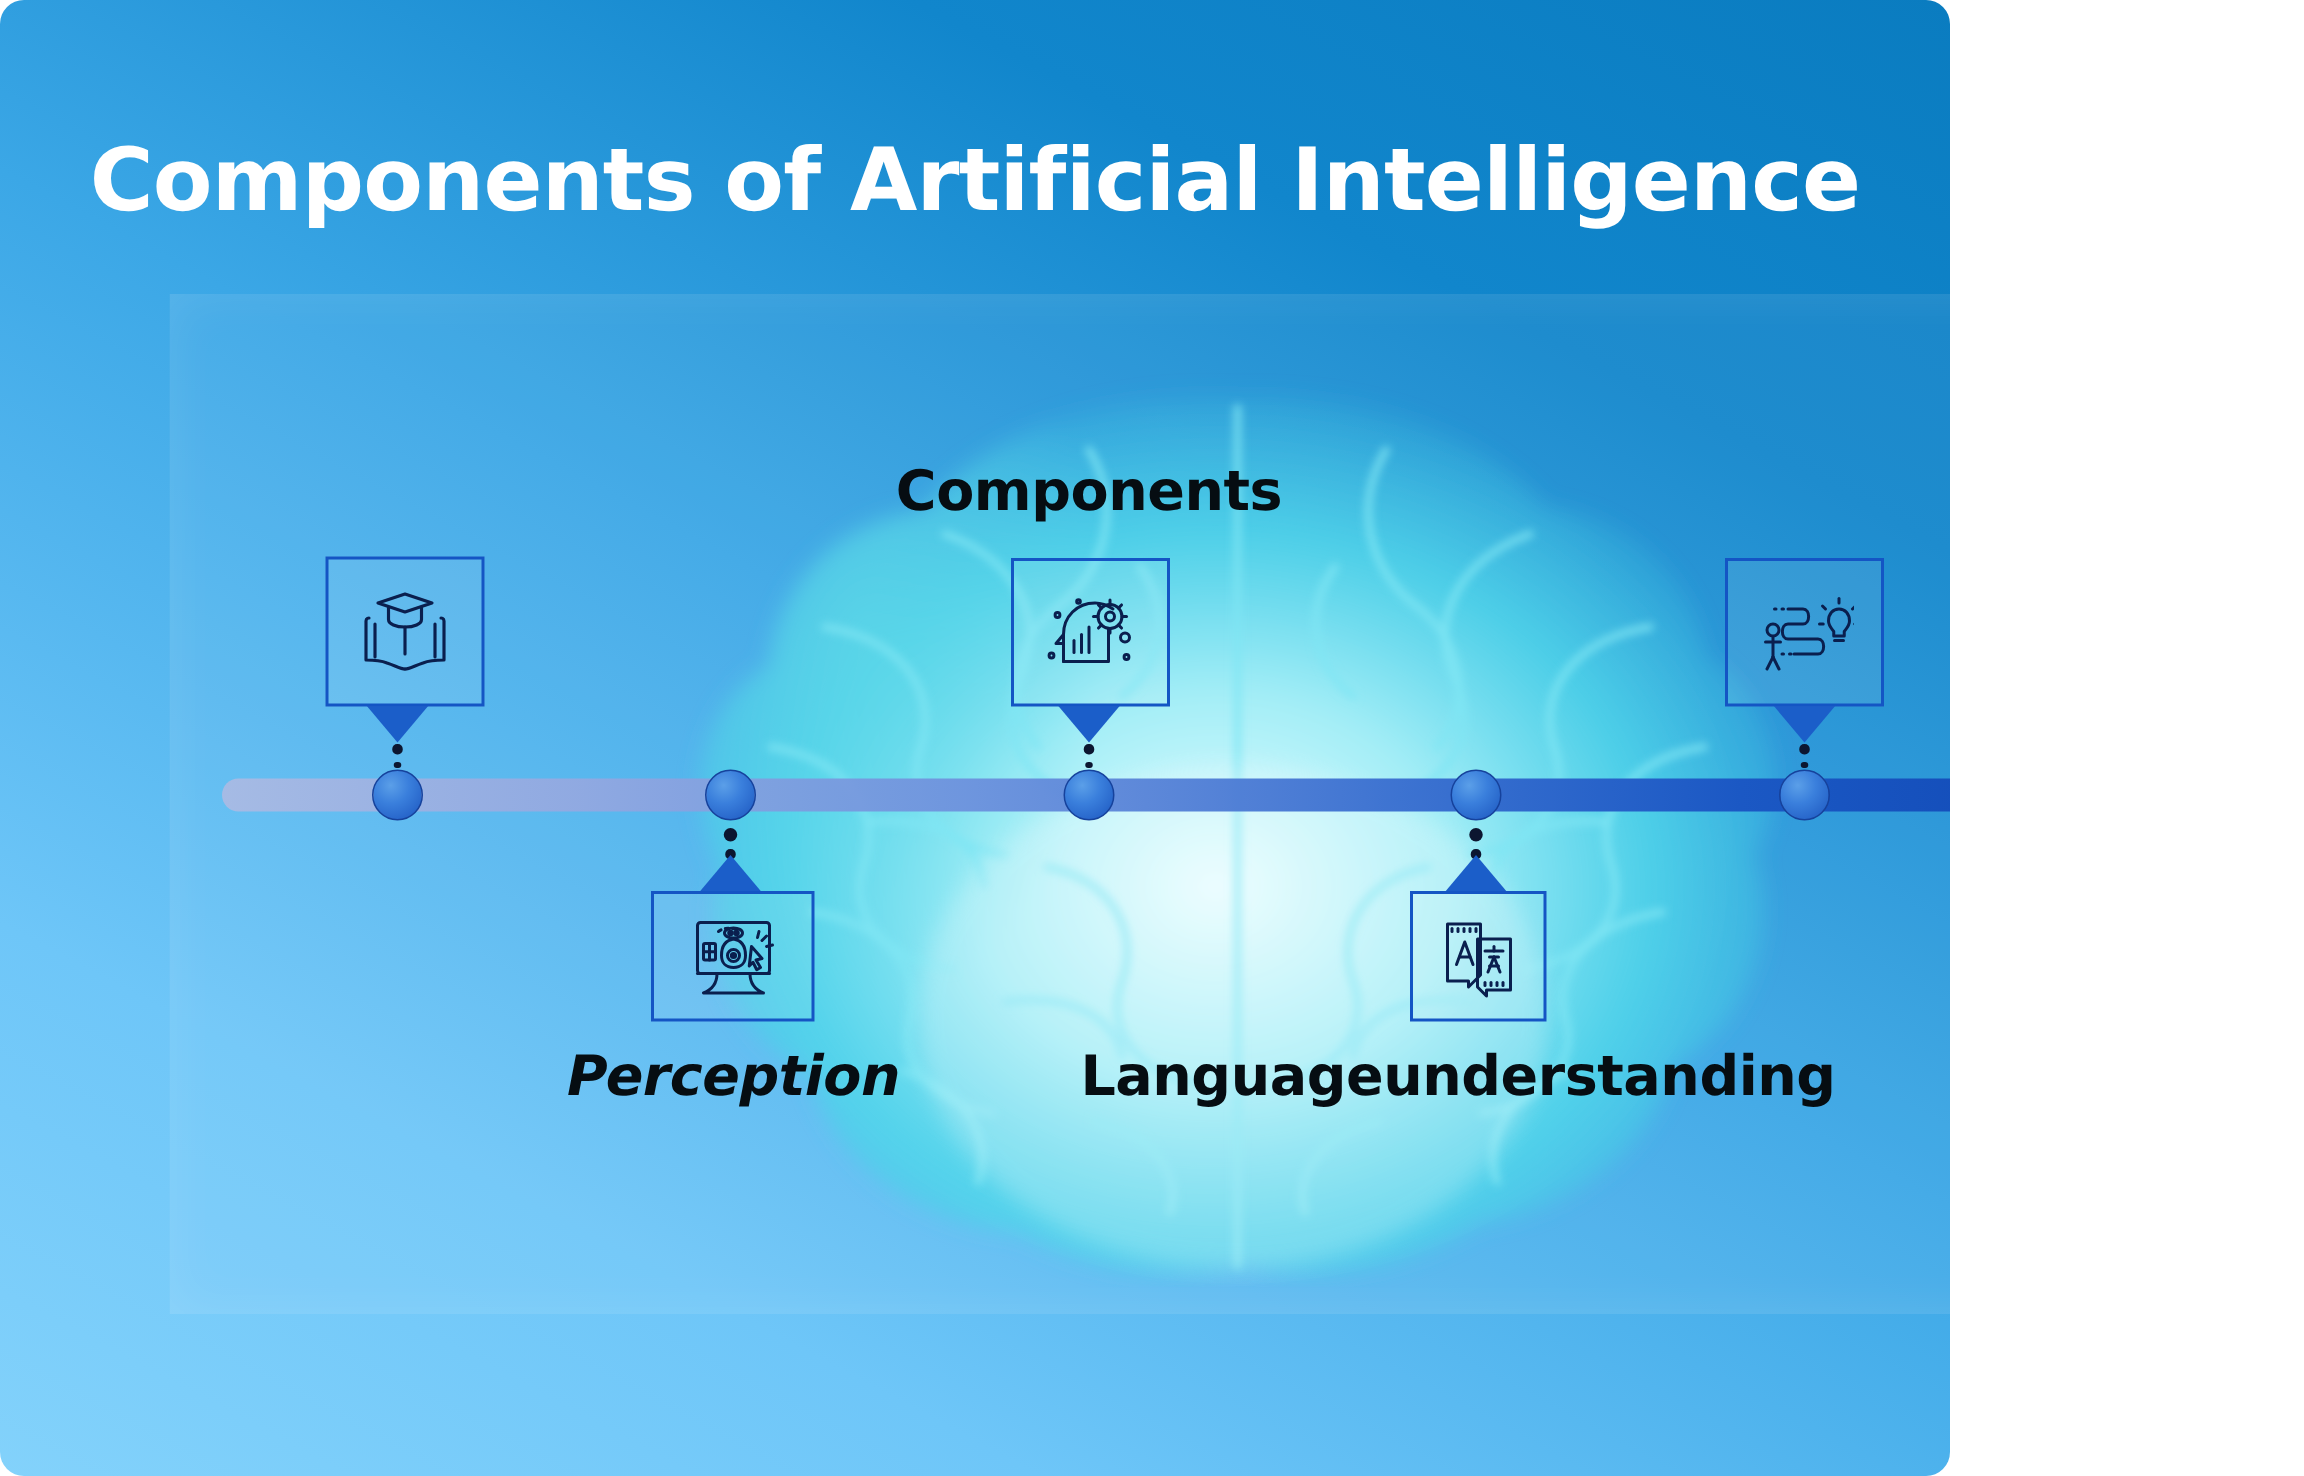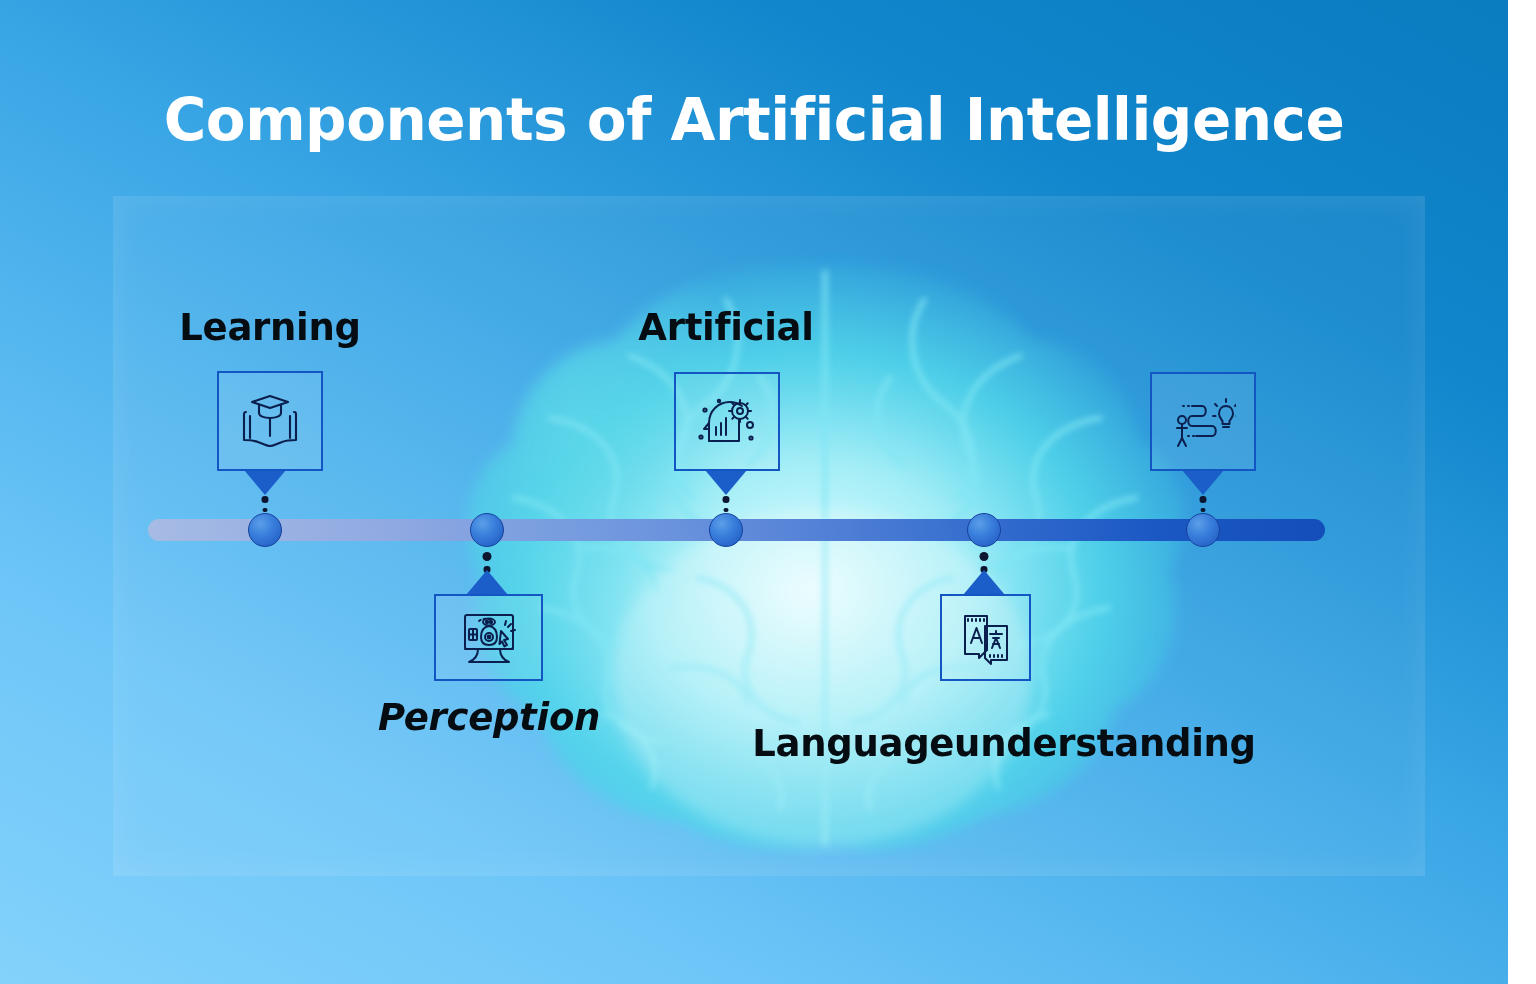--- a/index.html
+++ b/index.html
@@ -5,24 +5,25 @@
   * { margin:0; padding:0; box-sizing:border-box; }
 
   html, body {
     width:1536px; height:984px;
     overflow:hidden;
     font-family:"Liberation Sans", sans-serif;
   }
 
   #stage {
     position:relative;
-    width:1508px; height:984px;
+    width:1300px; height:984px;
     background:
       linear-gradient(28deg, #83d2fb 0%, #6ec6f8 22%, #3ba7e6 52%, #1186cc 78%, #0a7cc0 100%);
     overflow:hidden;
+    border-radius:16px;
   }
 
   
   #title {
     position:absolute;
     left:0; right:0; top:86px;
     text-align:center;
     color:#ffffff;
     font-family:"DejaVu Sans", sans-serif;
     font-size:58px;
@@ -372,22 +373,21 @@
         <path d="M33 24 H45"></path>
         <path d="M39 21 V24"></path>
         <path d="M36 28 H42"></path>
         <path d="M39 28 L35 38"></path>
         <path d="M39 28 L43 38"></path>
         <path d="M36 34 H42"></path>
       </svg>
     </span>
   </div>
 
-  <div class="label" style="left:270px; top:306px;">Learning</div>
-
-  <div class="label" style="left:726px; top:306px;">Artificial</div>
+
+  <div class="label" style="left:726px; top:306px;">Components</div>
 
 
   <div class="label" style="left:489px; top:696px;font-style:italic;">Perception</div>
 
-  <div class="label" style="left:1004px; top:696px;margin-top:26px;">Languageunderstanding</div>
+  <div class="label" style="left:972px; top:696px;">Languageunderstanding</div>
 
 </div>
 
 </body></html>

